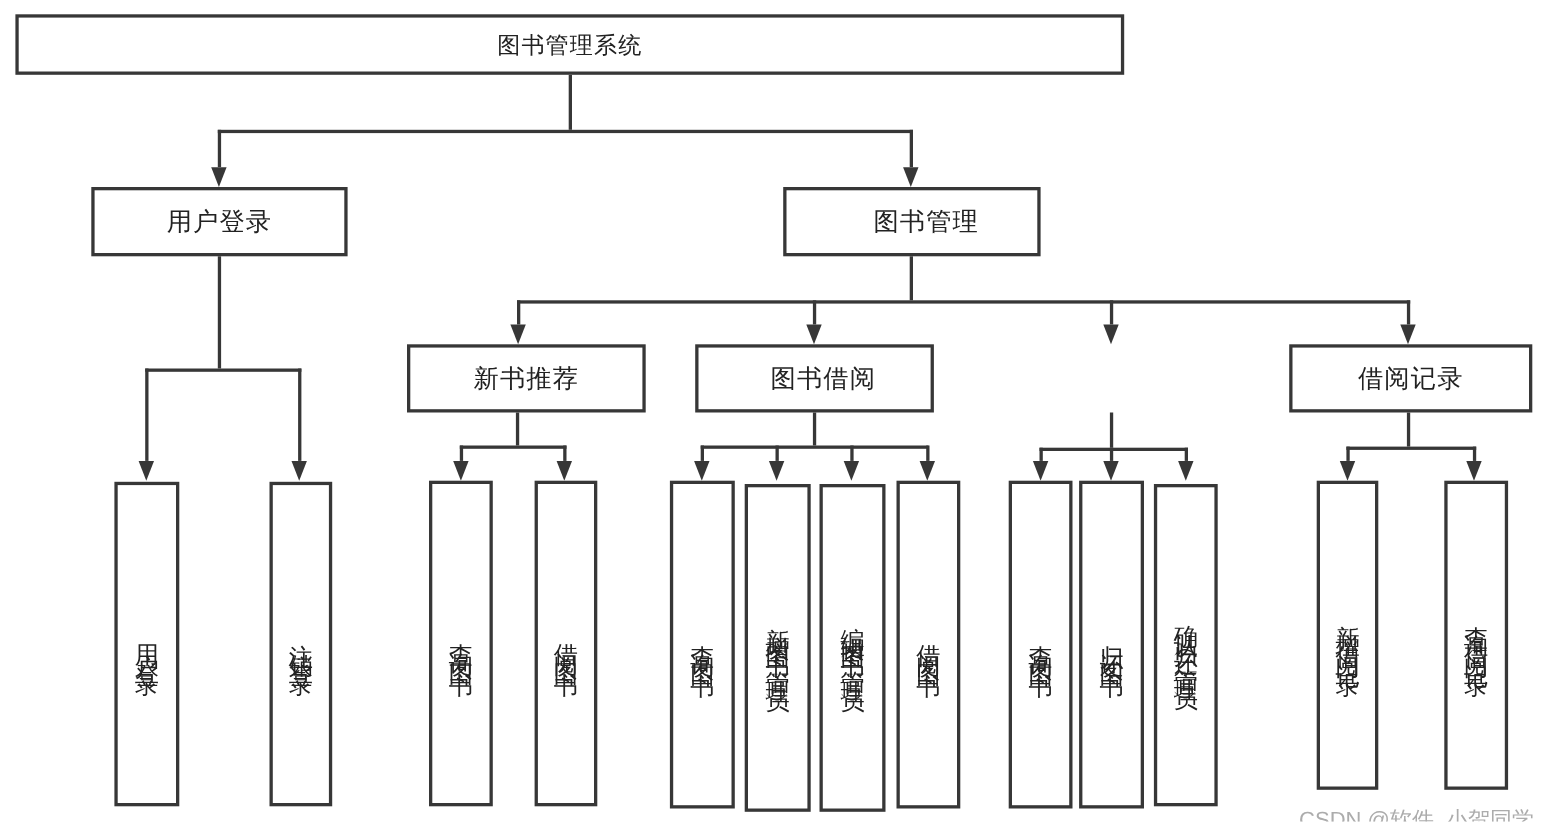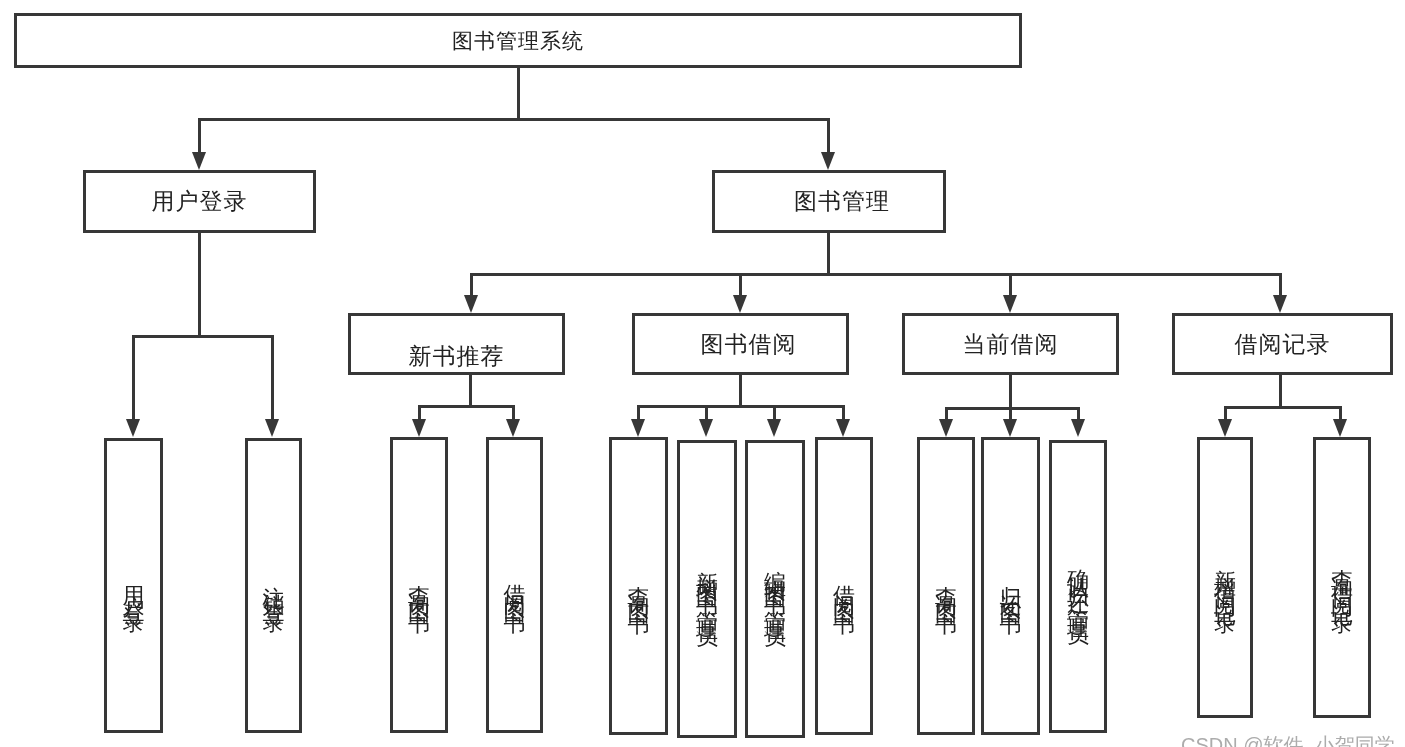--- a/index.html
+++ b/index.html
@@ -76,28 +76,25 @@
   <div class="hline" style="left:470px;top:273px;width:812px;"></div>
   <div class="vline" style="left:470px;top:273px;height:22px;"></div>
   <div class="arrow" style="left:464px;top:295px;"></div>
   <div class="vline" style="left:739px;top:273px;height:22px;"></div>
   <div class="arrow" style="left:733px;top:295px;"></div>
   <div class="vline" style="left:1009px;top:273px;height:22px;"></div>
   <div class="arrow" style="left:1003px;top:295px;"></div>
   <div class="vline" style="left:1279px;top:273px;height:22px;"></div>
   <div class="arrow" style="left:1273px;top:295px;"></div>
 
-  <div class="hbox" style="left:348px;top:313px;width:217px;height:62px;align-items:flex-end;">
+  <div class="hbox" style="left:370px;top:313px;width:217px;height:62px;">
     <span>新书推荐</span>
   </div>
   <div class="hbox" style="left:632px;top:313px;width:217px;height:62px;padding-left:16px;">
     <span>图书借阅</span>
-  </div>
-  <div class="hbox" style="left:902px;top:313px;width:217px;height:62px;">
-    <span>当前借阅</span>
   </div>
   <div class="hbox" style="left:1172px;top:313px;width:221px;height:62px;">
     <span>借阅记录</span>
   </div>
 
   <div class="vline" style="left:469px;top:375px;height:30px;"></div>
   <div class="hline" style="left:418px;top:405px;width:97px;"></div>
   <div class="vline" style="left:418px;top:405px;height:14px;"></div>
   <div class="arrow" style="left:412px;top:419px;"></div>
   <div class="vline" style="left:512px;top:405px;height:14px;"></div>

